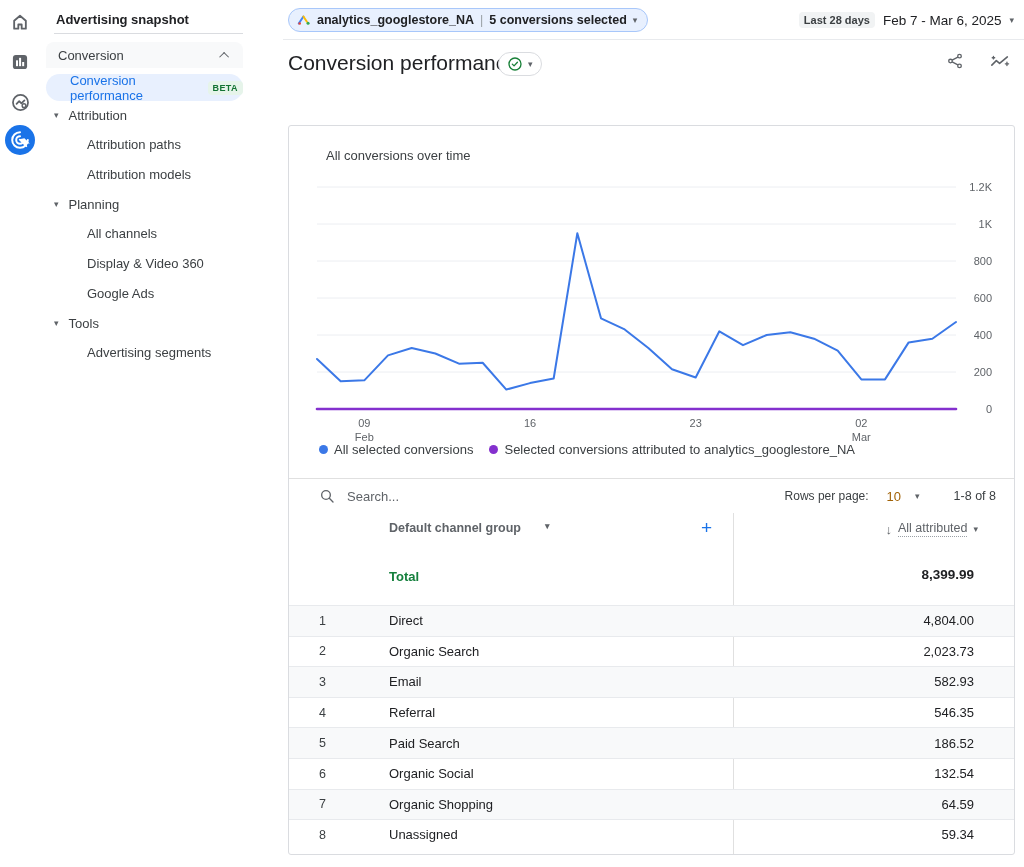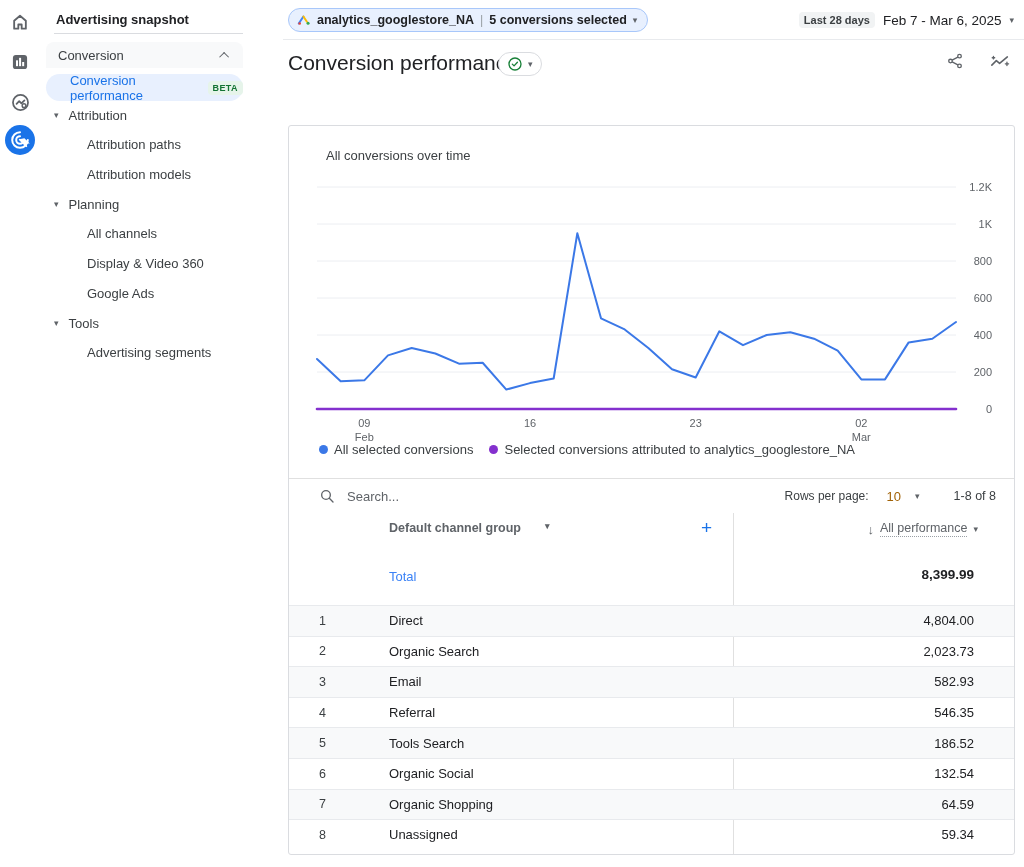--- a/index.html
+++ b/index.html
@@ -65,21 +65,21 @@
   
   .tbl { position:absolute; left:0; right:0; top:387px; bottom:0; }
   .vdash { position:absolute; left:444px; top:0; bottom:0; border-left:1px solid #e0e0e0; }
   .thead { position:absolute; left:0; right:0; top:0; height:34px; }
   .dim-head { position:absolute; left:100px; top:8px; display:flex; align-items:flex-start; gap:24px; font-size:12.5px; color:#5f6368; cursor:pointer;font-weight:bold; }
   .add-col { position:absolute; left:412px; top:4px; font-size:19px; color:#1a73e8; cursor:pointer; }
   .met-head { position:absolute; right:36px; top:8px; display:flex; align-items:center; gap:6px; font-size:12.5px; color:#5f6368; cursor:pointer; }
   .met-head .mh { border-bottom:1px dotted #9aa0a6; padding-bottom:1px; }
   .sort-arrow { font-size:13px; color:#5f6368; }
   .total-row { position:absolute; left:0; right:0; top:34px; height:58px; }
-  .total-label { position:absolute; left:100px; top:22px; font-size:13px; color:#3b82f6; }
+  .total-label { position:absolute; left:100px; top:22px; font-size:13px; color:#15803d;font-weight:bold; }
   .total-value { position:absolute; right:40px; top:20px; font-size:13.5px; font-weight:700; color:#202124; }
   .rows { position:absolute; left:0; right:0; top:92px; }
   .trow { position:relative; height:30.6px; border-top:1px solid #e8eaed; }
   .trow.alt { background:#f8f9fa; }
   .trow .rank { position:absolute; left:30px; top:0; height:100%; display:flex; align-items:center; font-size:12.5px; color:#3c4043; }
   .trow .chan { position:absolute; left:100px; top:0; height:100%; display:flex; align-items:center; font-size:13px; font-weight:500; color:#202124; }
   .trow .val { position:absolute; right:40px; top:0; height:100%; display:flex; align-items:center; font-size:13px; color:#202124; }
 
   svg text { font-family:"Liberation Sans",sans-serif; }
 </style>
@@ -278,21 +278,21 @@
     <div class="tbl">
       <div class="vdash"></div>
       <div class="thead">
         <div class="dim-head">
           <span>Default channel group</span>
           <span class="caret">▾</span>
         </div>
         <div class="add-col">+</div>
         <div class="met-head">
           <span class="sort-arrow">↓</span>
-          <span class="mh">All performance</span>
+          <span class="mh">All attributed</span>
           <span class="caret">▾</span>
         </div>
       </div>
       <div class="total-row">
         <div class="total-label">Total</div>
         <div class="total-value">8,399.99</div>
       </div>
       <div class="rows" id="table-rows">
           <div class="trow alt">
             <div class="rank">1</div>
@@ -309,21 +309,21 @@
             <div class="chan">Email</div>
             <div class="val">582.93</div>
           </div>
           <div class="trow">
             <div class="rank">4</div>
             <div class="chan">Referral</div>
             <div class="val">546.35</div>
           </div>
           <div class="trow alt">
             <div class="rank">5</div>
-            <div class="chan">Tools Search</div>
+            <div class="chan">Paid Search</div>
             <div class="val">186.52</div>
           </div>
           <div class="trow">
             <div class="rank">6</div>
             <div class="chan">Organic Social</div>
             <div class="val">132.54</div>
           </div>
           <div class="trow alt">
             <div class="rank">7</div>
             <div class="chan">Organic Shopping</div>

